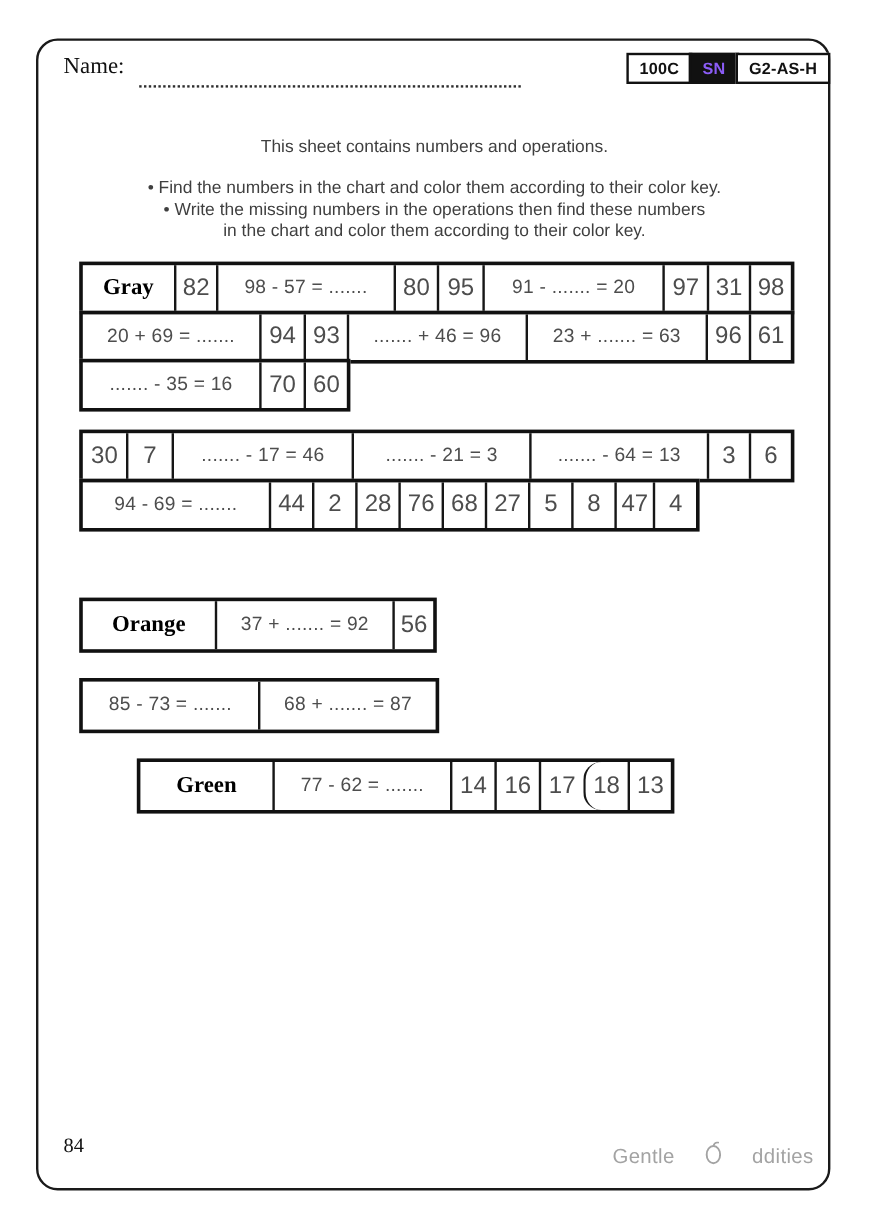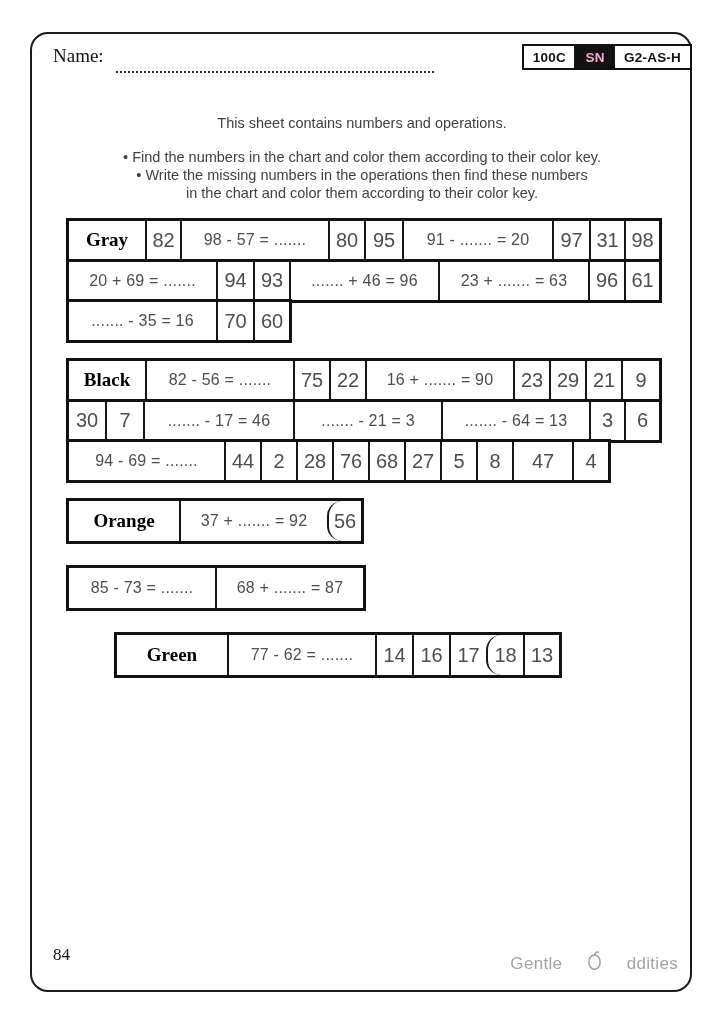--- a/index.html
+++ b/index.html
@@ -11,21 +11,21 @@
     position:absolute;left:30px;top:32px;width:662px;height:960px;
     border:2.5px solid #1a1a1a;border-radius:18px;box-sizing:border-box;
   }
   
   .badges{position:absolute;top:32px;right:32px;display:flex;z-index:3;margin-top:12px;}
   .badge{
     height:26px;box-sizing:border-box;border:2.5px solid #111;background:#fff;
     display:flex;align-items:center;padding:0 9px;margin-left:-2.5px;
     font-size:13.5px;font-weight:bold;color:#111;letter-spacing:.2px;
   }
-  .badge.solid{background:#111;color:#f9a8d4;}
+  .badge.solid{background:#111;color:#8b5cf6;}
   
   .name-label{position:absolute;left:53px;top:45px;font-family:"Liberation Serif",serif;font-size:19px;color:#111;}
   .name-dots{position:absolute;left:116px;top:49px;width:318px;height:22px;border-bottom:2.6px dotted #2e2e2e;}
   
   .intro,.bullets{position:absolute;left:40px;right:40px;text-align:center;color:#3f3f3f;font-size:14.5px;line-height:17.8px;}
   .intro{top:115px;}
   .bullets{top:149px;}
   
   .ctable{position:absolute;left:66px;}
   #table-0{top:218px;}
@@ -92,58 +92,47 @@
         <div class="tcell tnum" style="width: 35px;">61</div>
       </div>
       <div class="trow" style="height: 38px;">
         <div class="tcell tcell-op" style="width: 147px;">....... - 35 = 16</div>
         <div class="tcell tnum" style="width: 37px;">70</div>
         <div class="tcell tnum" style="width: 36px;">60</div>
       </div>
     </div>
   <div class="ctable" id="table-1">
       <div class="trow" style="height: 38px;">
-        <div class="tcell tlabel" style="width: 76px;">Black</div>
-        <div class="tcell tcell-op" style="width: 148px;">82 - 56 = .......</div>
-        <div class="tcell tnum" style="width: 36px;">75</div>
-        <div class="tcell tnum" style="width: 36px;">22</div>
-        <div class="tcell tcell-op" style="width: 148px;">16 + ....... = 90</div>
-        <div class="tcell tnum" style="width: 36px;">23</div>
-        <div class="tcell tnum" style="width: 36px;">29</div>
-        <div class="tcell tnum" style="width: 36px;">21</div>
-        <div class="tcell tnum" style="width: 38px;">9</div>
-      </div>
-      <div class="trow" style="height: 38px;">
         <div class="tcell tnum" style="width: 36px;">30</div>
         <div class="tcell tnum" style="width: 38px;">7</div>
         <div class="tcell tcell-op" style="width: 150px;">....... - 17 = 46</div>
         <div class="tcell tcell-op" style="width: 148px;">....... - 21 = 3</div>
         <div class="tcell tcell-op" style="width: 148px;">....... - 64 = 13</div>
         <div class="tcell tnum" style="width: 35px;">3</div>
         <div class="tcell tnum" style="width: 35px;">6</div>
       </div>
       <div class="trow" style="height: 38px;">
         <div class="tcell tcell-op" style="width: 155px;">94 - 69 = .......</div>
         <div class="tcell tnum" style="width: 36px;">44</div>
         <div class="tcell tnum" style="width: 36px;">2</div>
         <div class="tcell tnum" style="width: 36px;">28</div>
         <div class="tcell tnum" style="width: 36px;">76</div>
         <div class="tcell tnum" style="width: 36px;">68</div>
         <div class="tcell tnum" style="width: 36px;">27</div>
         <div class="tcell tnum" style="width: 36px;">5</div>
         <div class="tcell tnum" style="width: 36px;">8</div>
-        <div class="tcell tnum" style="width: 60px;">47</div>
+        <div class="tcell tnum" style="width: 32px;">47</div>
         <div class="tcell tnum" style="width: 36px;">4</div>
       </div>
     </div>
   <div class="ctable" id="table-2">
       <div class="trow" style="height: 40px;">
         <div class="tcell tlabel" style="width: 110px;">Orange</div>
         <div class="tcell tcell-op" style="width: 148px;">37 + ....... = 92</div>
-        <div class="tcell tnum" style="width: 34px; border-radius: 15px;">56</div>
+        <div class="tcell tnum" style="width: 34px;">56</div>
       </div>
     </div>
   <div class="ctable" id="table-3">
       <div class="trow" style="height: 40px;">
         <div class="tcell tcell-op" style="width: 146px;">85 - 73 = .......</div>
         <div class="tcell tcell-op" style="width: 148px;">68 + ....... = 87</div>
       </div>
     </div>
   <div class="ctable" id="table-4">
       <div class="trow" style="height: 40px; margin-left: 48px;">

